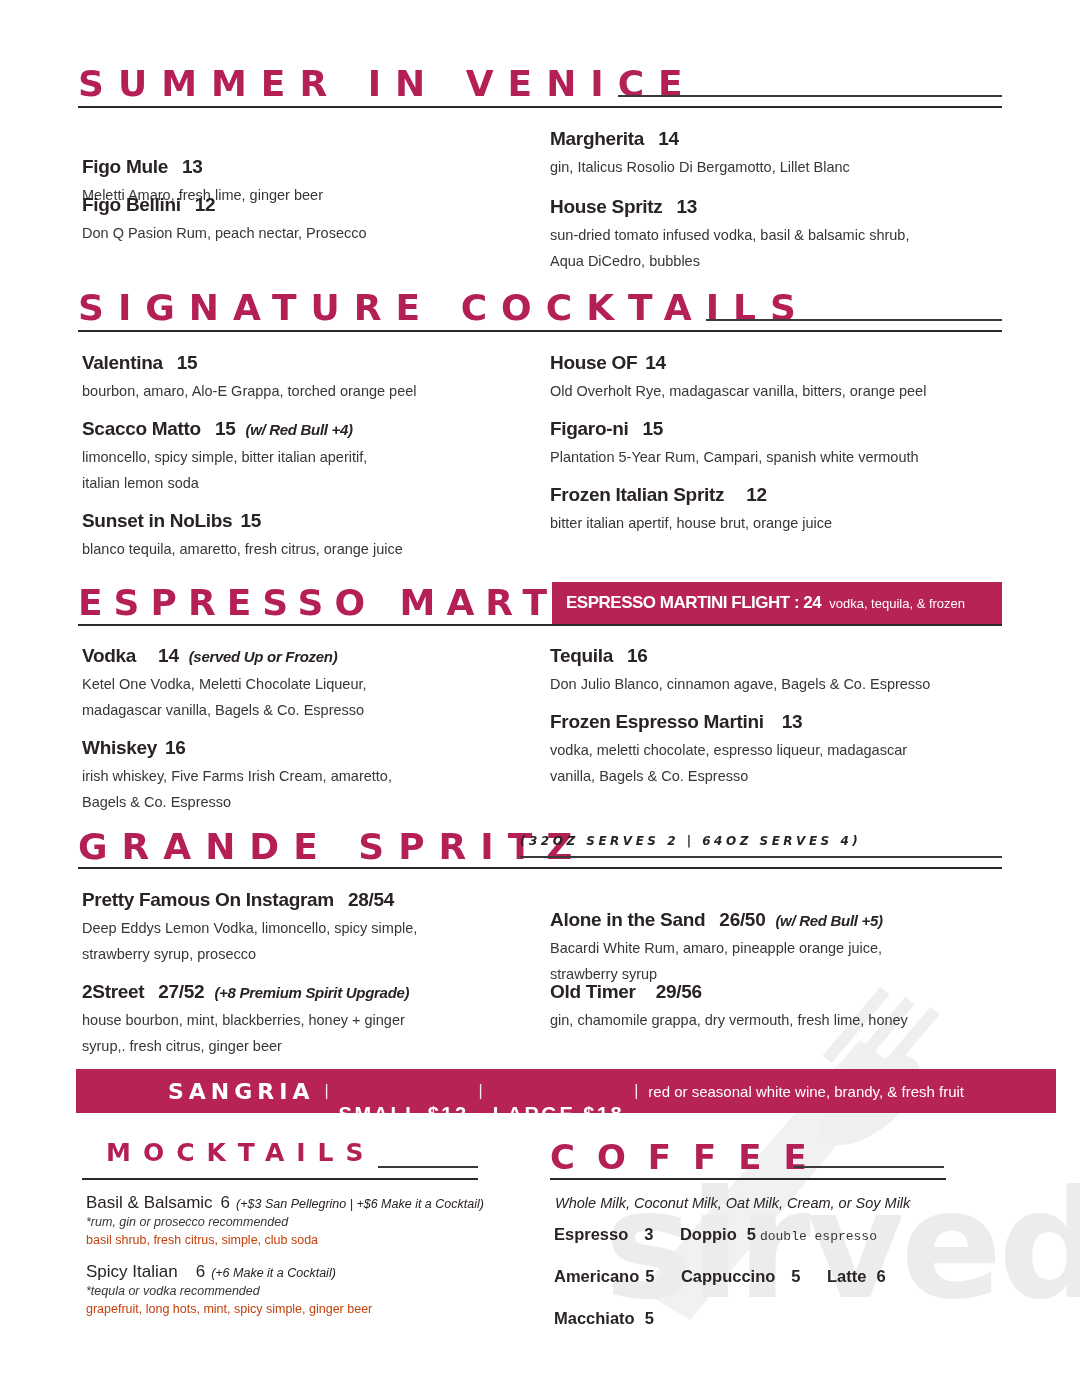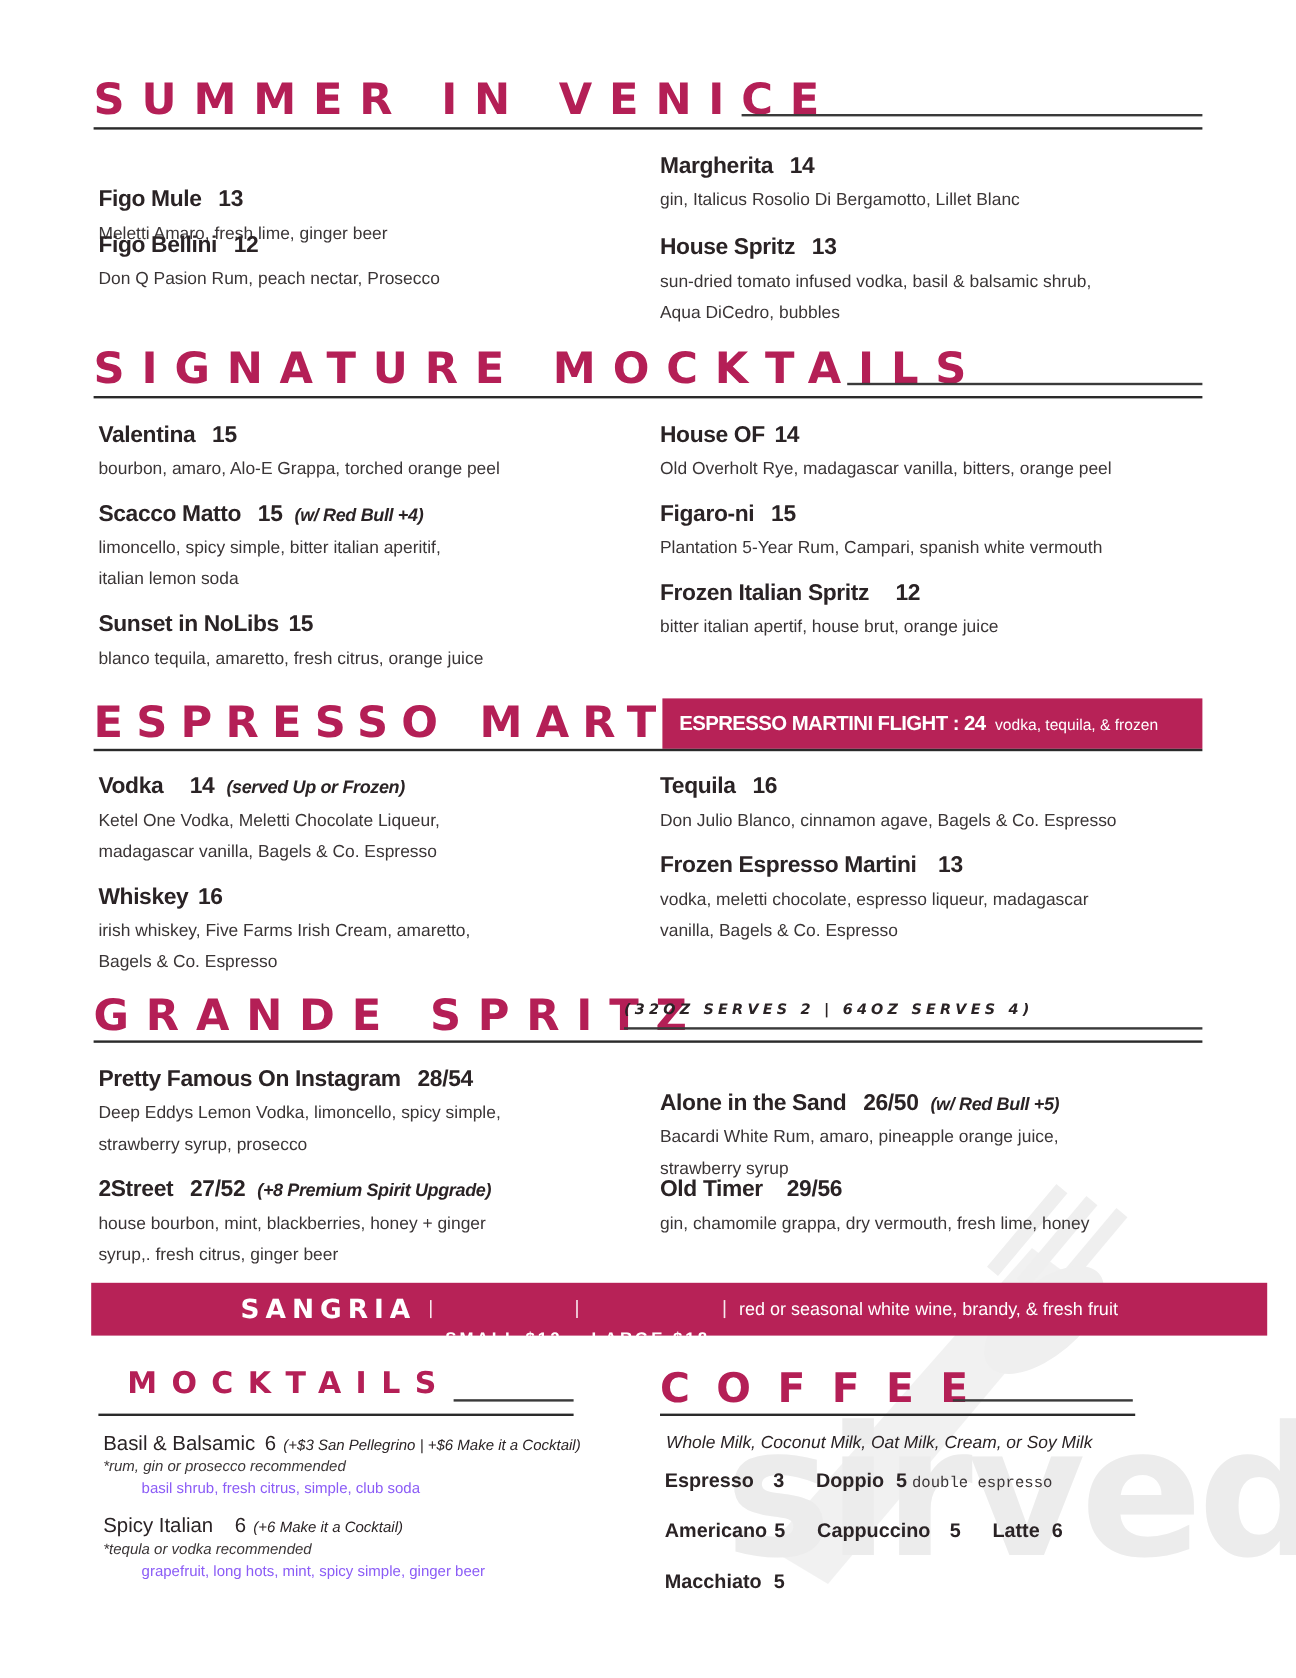--- a/index.html
+++ b/index.html
@@ -19,27 +19,27 @@
   .price { margin-left: 14px; }
   .note { font-style: italic; font-size: 15px; margin-left: 10px; }
   .desc { font-size: 14.5px; color: #3a3536; line-height: 26px; margin-top: 4px; }
 
   .bar { position: absolute; background: #b72257; color: #fff; display: flex; align-items: center; }
   .flight-title { font-weight: bold; font-size: 17px; letter-spacing: -0.5px; margin-left: 14px; }
   .flight-desc { font-size: 13px; margin-left: 8px; }
 
   .sangria-title { font-family: "DejaVu Sans", sans-serif; font-weight: bold; font-size: 22px; letter-spacing: 5px; }
   .sep { margin: 0 10px; font-size: 16px; opacity: .9; }
-  .sangria-size { font-weight: bold; font-size: 14px; letter-spacing: 2.5px; margin-top: 47px; }
+  .sangria-size { font-weight: bold; font-size: 20px; letter-spacing: 2.5px; margin-top: 47px; }
   .sangria-desc { font-size: 15px; }
 
   .mock-name { font-size: 17px; font-weight: normal; color: #2a2325; white-space: nowrap; }
   .mock-note { font-style: italic; font-size: 12.5px; margin-left: 6px; }
   .mock-rec { font-style: italic; font-size: 12.5px; color: #3a3536; margin-top: 2px; }
-  .mock-desc { font-size: 12.5px; color: #8b5cf6; margin-top: 4px; margin-left: 32px; }
+  .mock-desc { font-size: 12.5px; color: #c2410c; margin-top: 4px; }
 
   .coffee-row { position: absolute; white-space: nowrap; }
   .ci { font-weight: bold; font-size: 16.5px; color: #2a2325; margin-right: 22px; }
   .ci .p { margin-left: 10px; }
   .ci-small { font-weight: normal; font-size: 13px; color: #3a3536; margin-left: 4px; font-family: Liberation Mono, monospace; }
 </style>
 </head>
 <body>
 
 <svg class="watermark" viewBox="0 0 420 360">
@@ -70,21 +70,21 @@
     <div class="name"><span>Margherita</span><span class="price">14</span></div>
     <div class="desc">gin, Italicus Rosolio Di Bergamotto, Lillet Blanc</div>
   </div>
   <div class="item" style="left:550px;top:196px;">
     <div class="name"><span>House Spritz</span><span class="price">13</span></div>
     <div class="desc"><span>sun-dried tomato infused vodka, basil &amp; balsamic shrub,</span><br><span>Aqua DiCedro, bubbles</span></div>
   </div>
 </section>
 
 <section class="section" style="left:0;top:0;width:1080px;">
-  <h2 class="head" style="left:78px;top:290px;font-size:36px;">SIGNATURE MOCKTAILS</h2>
+  <h2 class="head" style="left:78px;top:290px;font-size:36px;">SIGNATURE COCKTAILS</h2>
   <div class="rule thin" style="left:706px;top:319px;width:296px;"></div>
   <div class="rule" style="left:78px;top:330px;width:924px;"></div>
 
   <div class="item" style="left:82px;top:352px;">
     <div class="name"><span>Valentina</span><span class="price">15</span></div>
     <div class="desc">bourbon, amaro, Alo-E Grappa, torched orange peel</div>
   </div>
   <div class="item" style="left:82px;top:418px;">
     <div class="name"><span>Scacco Matto</span><span class="price">15</span><span class="note">(w/ Red Bull +4)</span></div>
     <div class="desc"><span>limoncello, spicy simple, bitter italian aperitif,</span><br><span>italian lemon soda</span></div>

